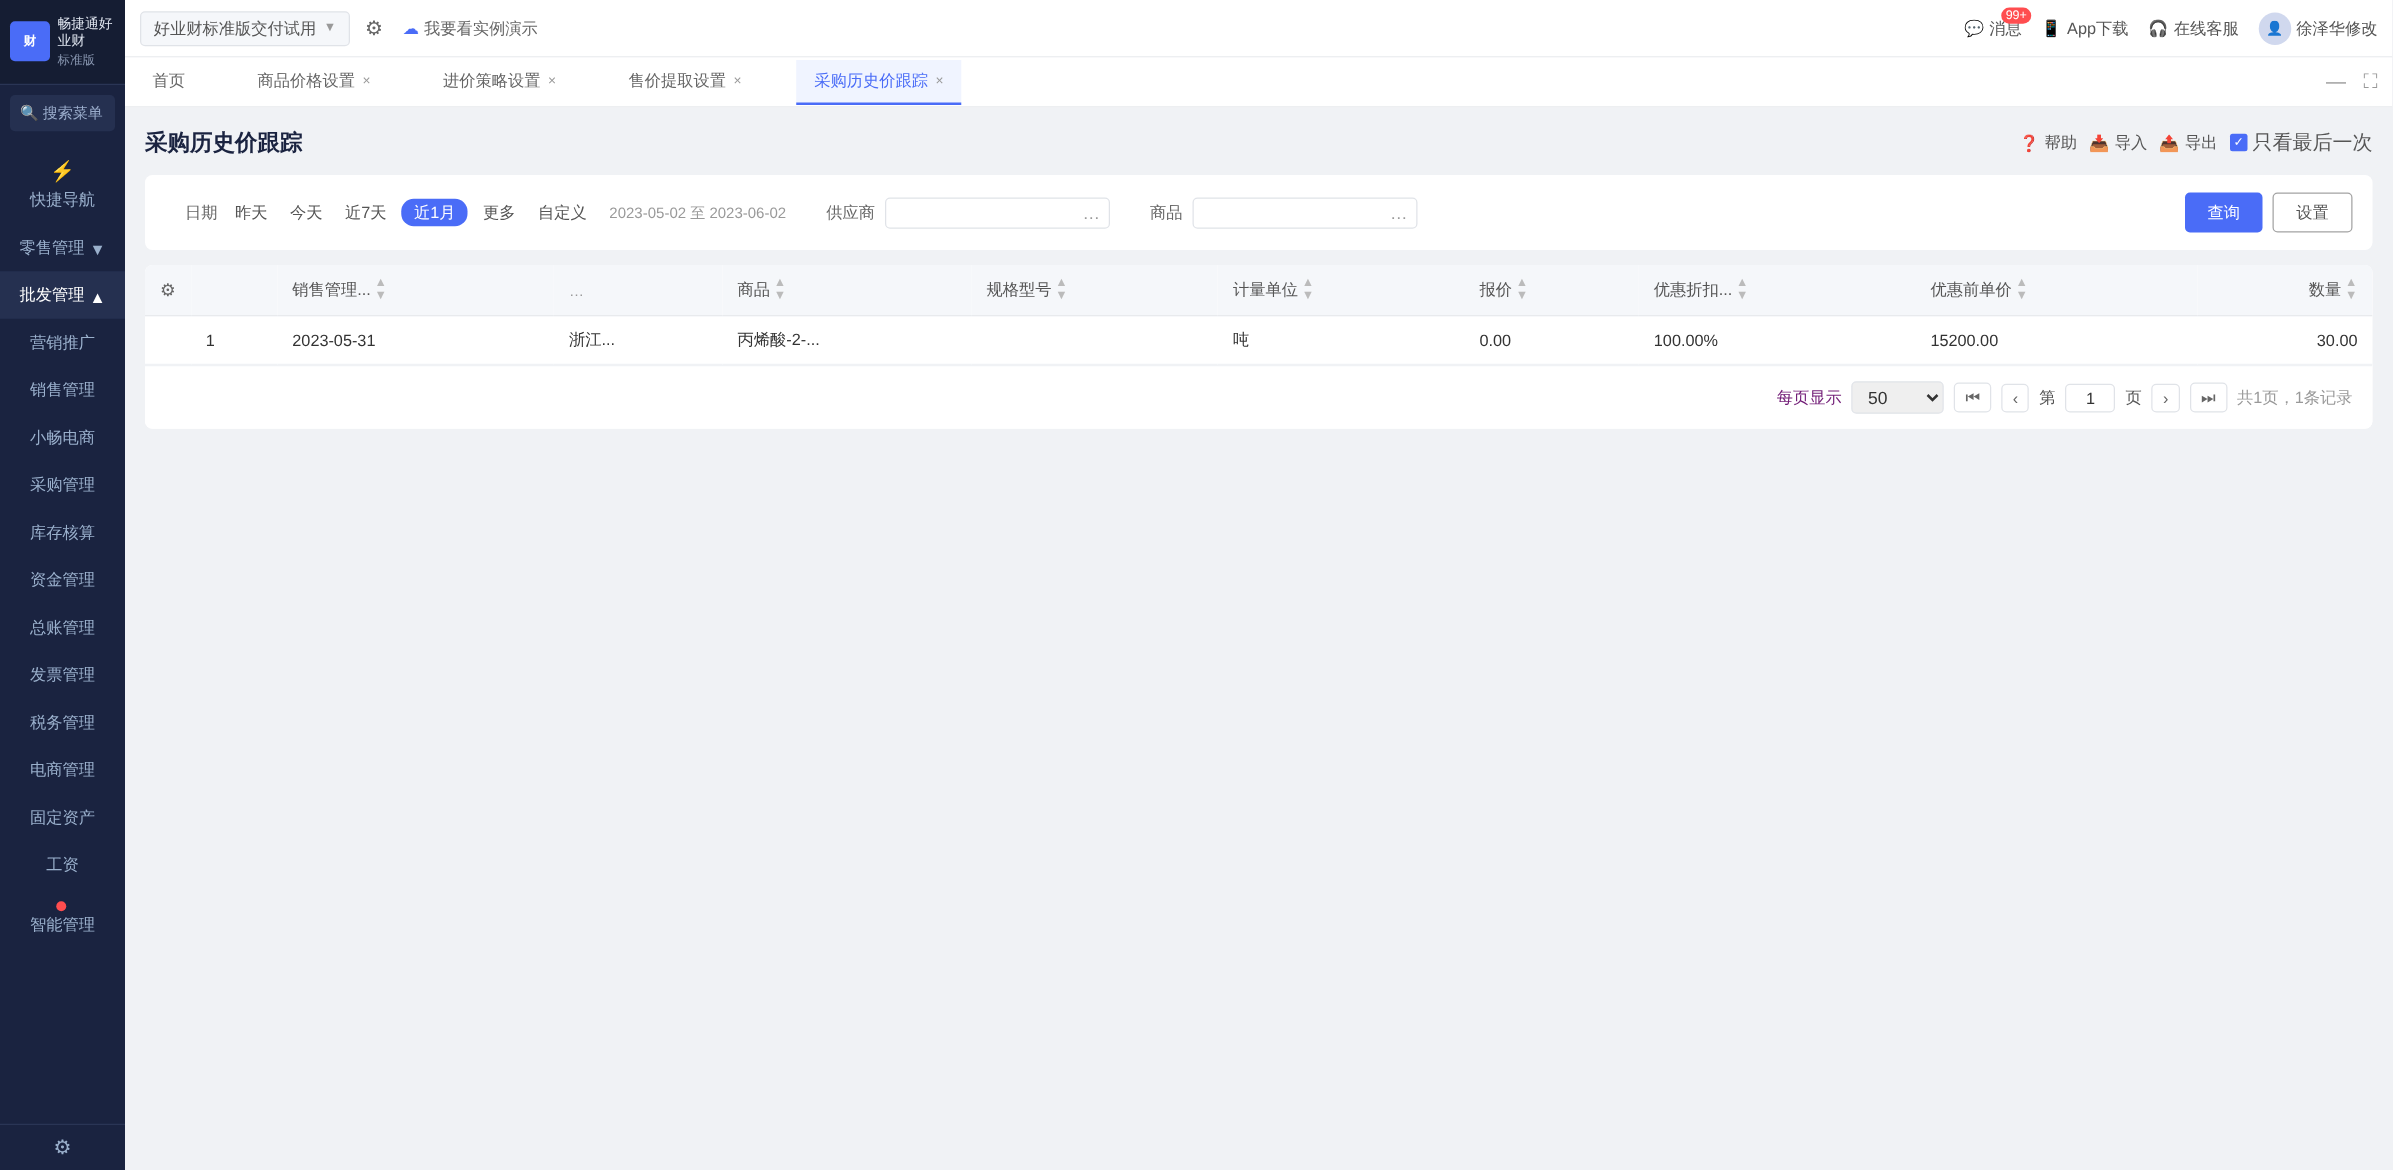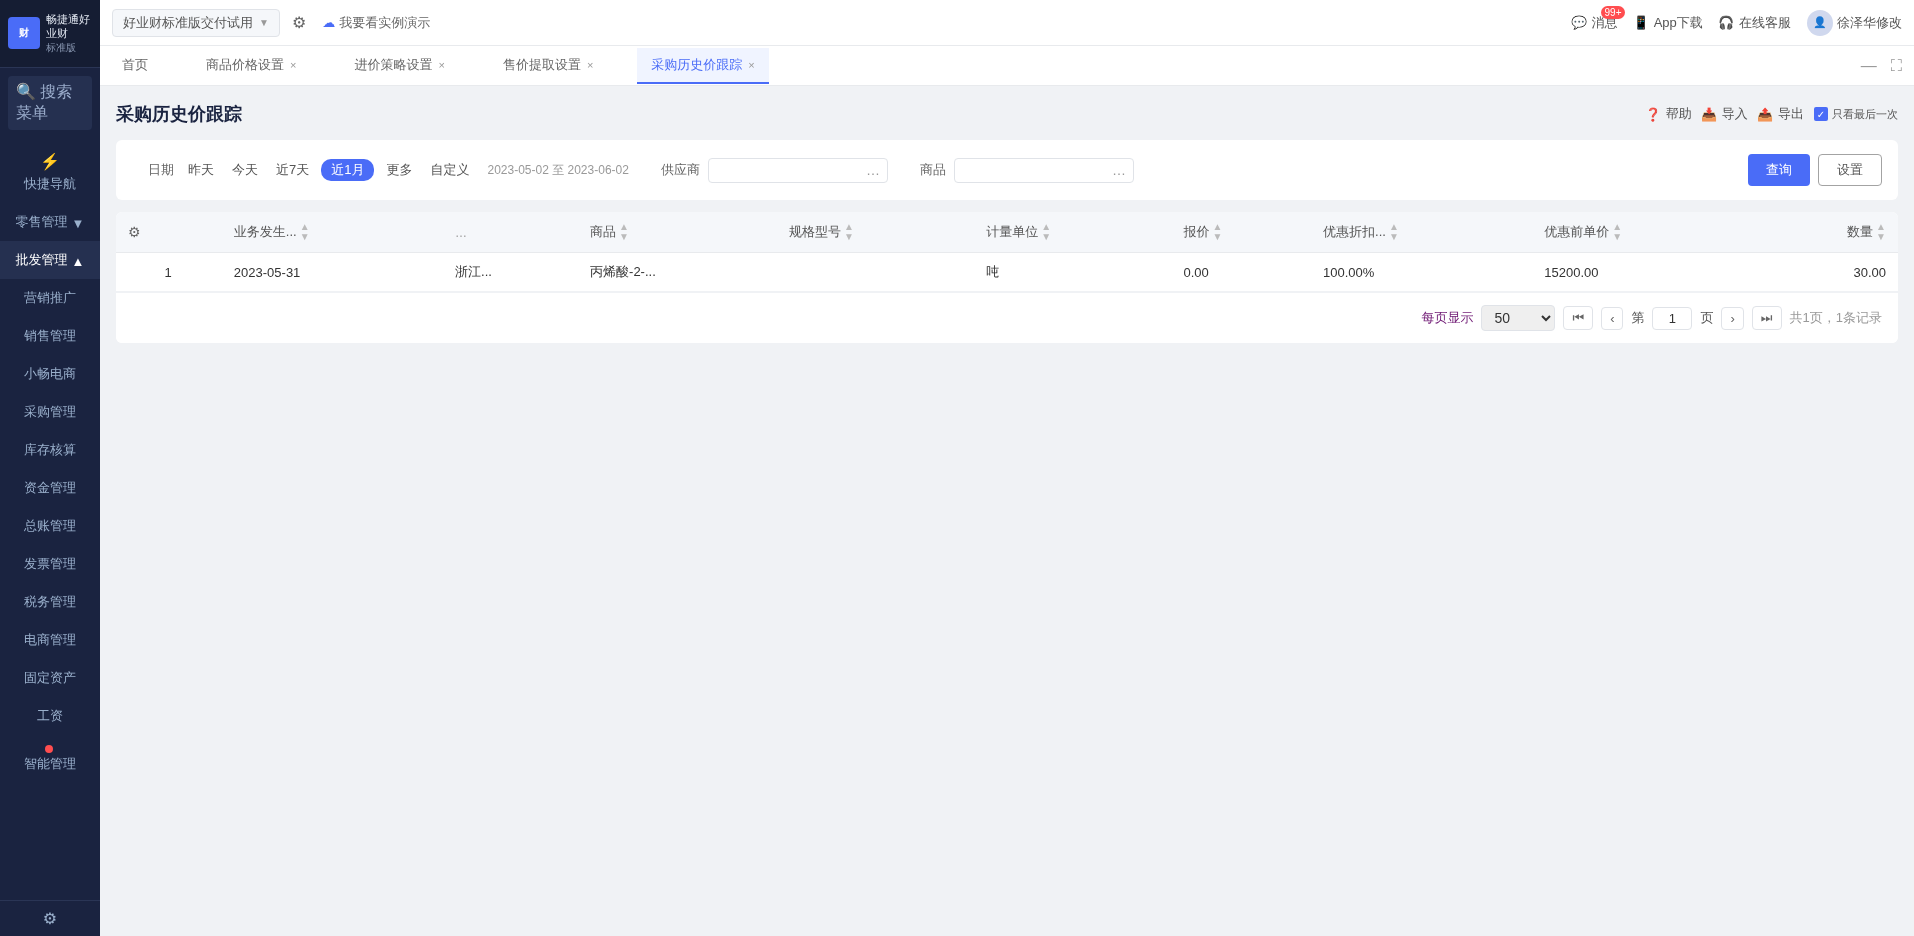--- a/index.html
+++ b/index.html
@@ -5,21 +5,21 @@
     * { box-sizing: border-box; margin: 0; padding: 0; }
     body { font-family: 'Microsoft YaHei', Arial, sans-serif; font-size: 13px; background: #f0f2f5; color: #333; display: flex; height: 936px; overflow: hidden; }
 
     
     .sidebar { width: 100px; background: #1a2340; color: #c8d0e0; display: flex; flex-direction: column; flex-shrink: 0; height: 100%; }
     .sidebar-logo { padding: 12px 8px; background: #151d33; display: flex; align-items: center; gap: 6px; border-bottom: 1px solid #2a3555; }
     .sidebar-logo-icon { width: 32px; height: 32px; background: #4a6cf7; border-radius: 4px; display: flex; align-items: center; justify-content: center; color: white; font-size: 10px; font-weight: bold; flex-shrink: 0; }
     .sidebar-logo-text { font-size: 11px; color: #e0e6f0; line-height: 1.3; }
     .sidebar-logo-sub { font-size: 10px; color: #8896b0; }
     .sidebar-search { padding: 8px; }
-    .sidebar-search-btn { width: 100%; background: #253050; border: none; border-radius: 4px; color: #9aaccb; padding: 6px 8px; font-size: 16px; cursor: pointer; text-align: left; }
+    .sidebar-search-btn { width: 100%; background: #253050; border: none; border-radius: 4px; color: #9aaccb; padding: 6px 8px; font-size: 12px; cursor: pointer; text-align: left; }
     .sidebar-nav { padding: 4px 0; }
     .sidebar-nav-item { padding: 10px 8px; cursor: pointer; font-size: 13px; color: #9ab0cc; text-align: center; display: flex; flex-direction: column; align-items: center; gap: 2px; }
     .sidebar-nav-item.active { background: #253050; color: #fff; }
     .sidebar-nav-item .nav-icon { font-size: 16px; margin-bottom: 2px; }
     .sidebar-nav-expand { display: flex; align-items: flex-end; justify-content: center; gap: 4px; }
     .sidebar-bottom { margin-top: auto; padding: 8px; border-top: 1px solid #2a3555; display: flex; justify-content: center; }
     .sidebar-bottom-icon { color: #9ab0cc; cursor: pointer; font-size: 16px; }
     .dot-indicator { width: 8px; height: 8px; background: #ff4d4f; border-radius: 50%; display: inline-block; margin-right: 2px; }
 
     
@@ -44,21 +44,21 @@
     .tab-close { font-size: 11px; color: #999; cursor: pointer; margin-left: 2px; }
     .tab-panel-controls { margin-left: auto; display: flex; align-items: center; gap: 6px; }
     .tab-panel-btn { background: none; border: none; cursor: pointer; color: #999; font-size: 16px; padding: 4px; }
 
     
     .content { flex: 1; overflow: auto; padding: 16px; }
     .page-header { display: flex; align-items: center; justify-content: space-between; margin-bottom: 14px; }
     .page-title { font-size: 18px; font-weight: bold; color: #1a2340; }
     .page-actions { display: flex; align-items: center; gap: 10px; }
     .page-action-btn { display: flex; align-items: center; gap: 4px; font-size: 13px; color: #555; cursor: pointer; background: none; border: none; }
-    .page-action-checkbox { display: flex; align-items: center; gap: 4px; font-size: 11px; color: #555; }
+    .page-action-checkbox { display: flex; align-items: center; gap: 4px; font-size: 16px; color: #555; }
     .checkbox-blue { width: 14px; height: 14px; background: #4a6cf7; border-radius: 2px; display: inline-flex; align-items: center; justify-content: center; }
     .checkbox-blue::after { content: '✓'; color: white; font-size: 10px; }
 
     
     .filter-bar { background: #fff; border-radius: 6px; padding: 14px 16px; margin-bottom: 12px; display: flex; align-items: center; gap: 16px; flex-wrap: wrap; }
     .filter-group { display: flex; align-items: center; gap: 8px; margin-left: 16px; }
     .filter-label { font-size: 13px; color: #666; white-space: nowrap; }
     .filter-date-options { display: flex; align-items: center; gap: 6px; }
     .date-option { font-size: 13px; color: #555; cursor: pointer; padding: 2px 6px; border-radius: 3px; }
     .date-option.active { background: #4a6cf7; color: #fff; border-radius: 10px; padding: 2px 10px; }
@@ -293,21 +293,21 @@
     <div class="table-container">
       <table>
         <thead>
           <tr>
             <th class="col-settings">
               <span class="col-settings-icon">⚙</span>
             </th>
             <th></th>
             <th>
               <div class="th-sort">
-                <span>业务发生...</span>
+                <span>销售管理...</span>
                 <div class="sort-icon">
                     <span>▲</span>
                     <span>▼</span>
                   </div>
               </div>
             </th>
             <th>
               <span class="th-more">…</span>
             </th>
             <th>

